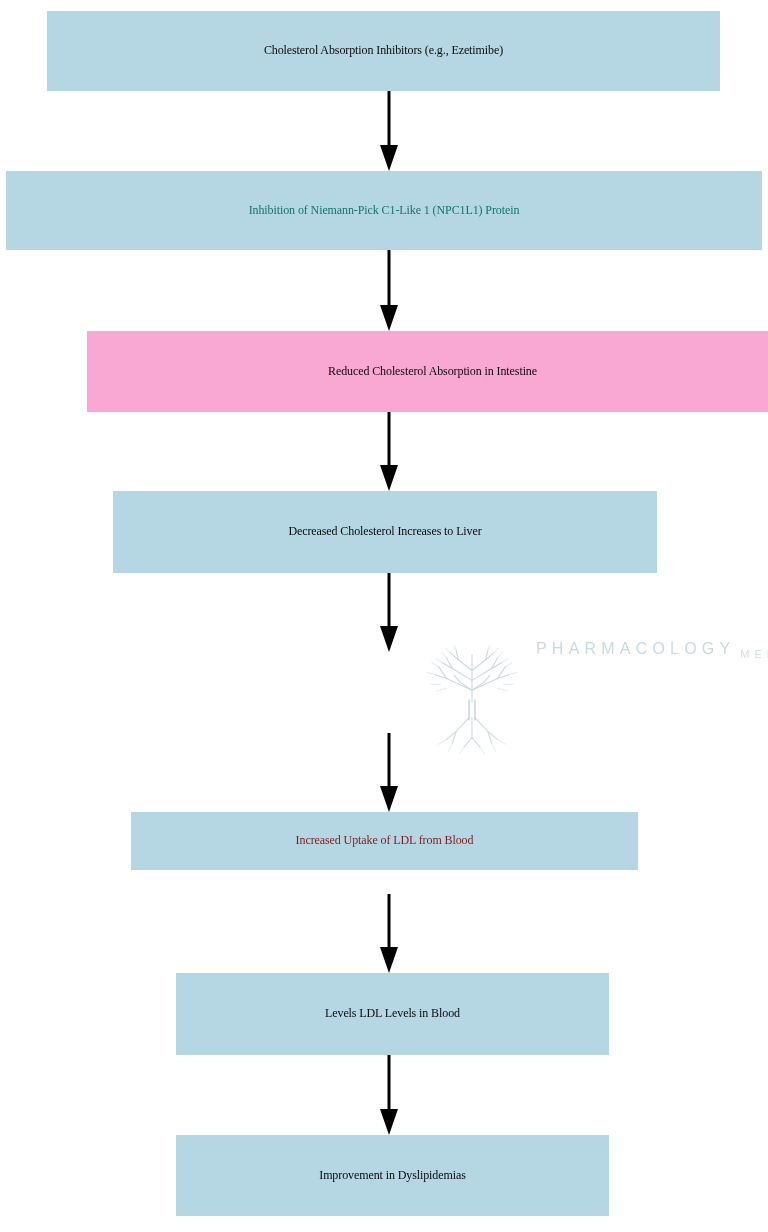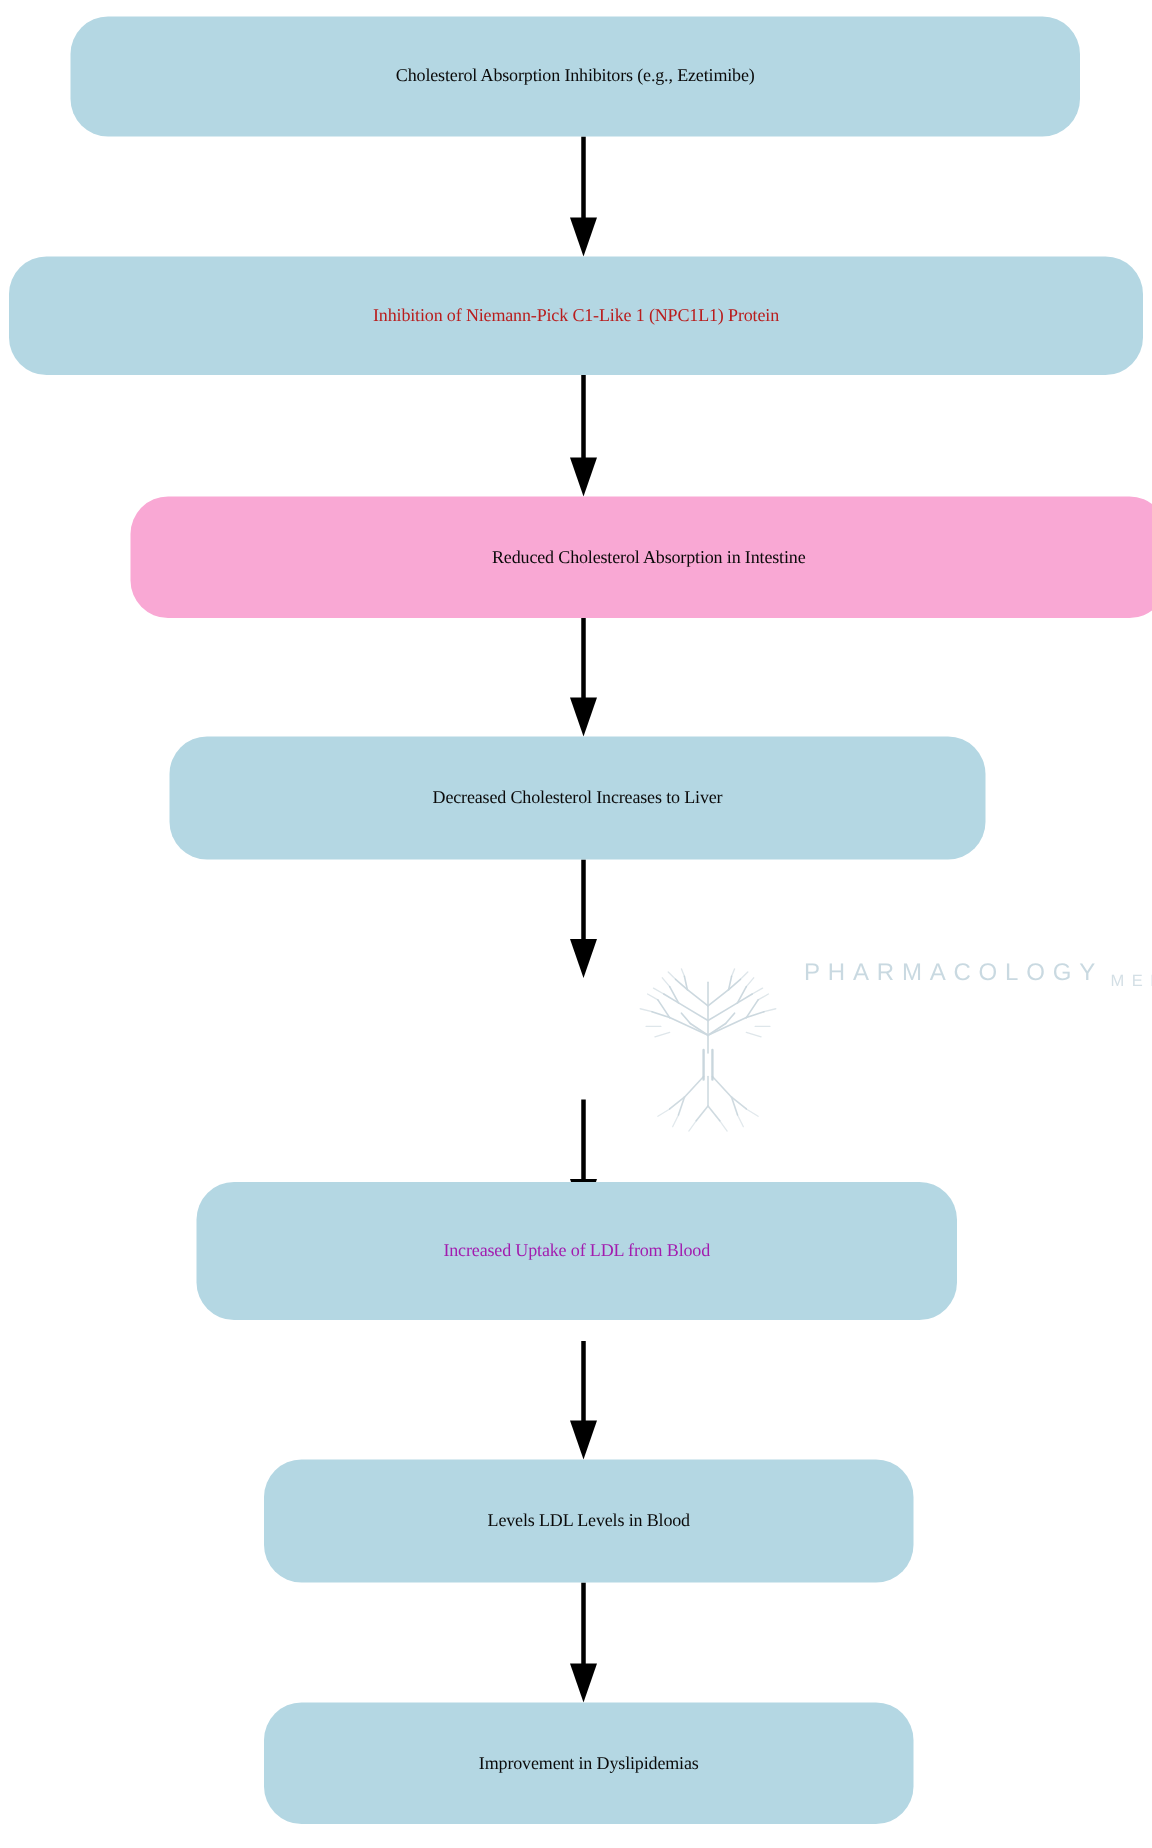--- a/index.html
+++ b/index.html
@@ -30,21 +30,20 @@
     align-items: center;
     justify-content: center;
     text-align: right;
     color: #0a0a0a;
     font-family: "Liberation Serif", "DejaVu Serif", serif;
     font-size: 29px;
     line-height: 1.1;
     letter-spacing: -0.1px;
     white-space: nowrap;
     z-index: 3;
-    border-radius: 25px;
   }
 
   
   .connector {
     position: absolute;
     z-index: 2;
   }
   .connector .shaft {
     position: absolute;
     left: 50%;
@@ -175,24 +174,24 @@
               <path d="M68 104 L73 111"></path>
           </g>
         </g>
       </svg>
     </span>
     <span class="wm-name">PHARMACOLOGY</span>
     <span class="wm-sub">MENTOR</span>
   </div>
 
   <div class="node" style="left: 47px; top: 11px; width: 673px; height: 80px; background: rgb(180, 215, 227); color: rgb(10, 10, 10); font-size: 12px;">Cholesterol Absorption Inhibitors (e.g., Ezetimibe)</div>
-  <div class="node" style="left: 6px; top: 171px; width: 756px; height: 79px; background: rgb(180, 215, 227); color: #b91c1c; font-size: 12px;">Inhibition of Niemann-Pick C1-Like 1 (NPC1L1) Protein</div>
+  <div class="node" style="left: 6px; top: 171px; width: 756px; height: 79px; background: rgb(180, 215, 227); color: #0f766e; font-size: 12px;">Inhibition of Niemann-Pick C1-Like 1 (NPC1L1) Protein</div>
   <div class="node" style="left: 87px; top: 331px; width: 691px; height: 81px; background: #f9a8d4; color: rgb(10, 10, 10); font-size: 12px;">Reduced Cholesterol Absorption in Intestine</div>
   <div class="node" style="left: 113px; top: 491px; width: 544px; height: 82px; background: rgb(180, 215, 227); color: rgb(10, 10, 10); font-size: 12px;">Decreased Cholesterol Increases to Liver</div>
-  <div class="node" style="left: 131px; top: 788px; width: 507px; height: 92px; background: rgb(180, 215, 227); color: #a21caf; font-size: 12px;">Increased Uptake of LDL from Blood</div>
+  <div class="node" style="left: 131px; top: 812px; width: 507px; height: 58px; background: rgb(180, 215, 227); color: #7f1d1d; font-size: 12px;">Increased Uptake of LDL from Blood</div>
   <div class="node" style="left: 176px; top: 973px; width: 433px; height: 82px; background: rgb(180, 215, 227); color: rgb(10, 10, 10); font-size: 12px;">Levels LDL Levels in Blood</div>
   <div class="node" style="left: 176px; top: 1135px; width: 433px; height: 81px; background: rgb(180, 215, 227); color: rgb(10, 10, 10); font-size: 12px;">Improvement in Dyslipidemias</div>
 
   <div class="connector" style="left: 372px; top: 91px; width: 34px; height: 80px;">
     <span class="shaft" style="height: 56px; background: rgb(0, 0, 0);"></span>
     <span class="head" style="border-top-color: rgb(0, 0, 0);"></span>
   </div>
   <div class="connector" style="left: 372px; top: 250px; width: 34px; height: 81px;">
     <span class="shaft" style="height: 57px; background: rgb(0, 0, 0);"></span>
     <span class="head" style="border-top-color: rgb(0, 0, 0);"></span>

